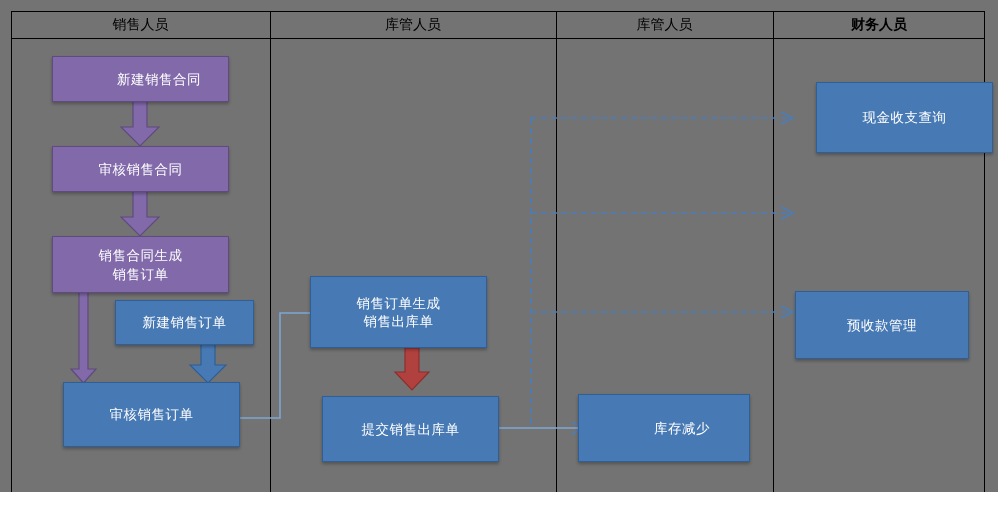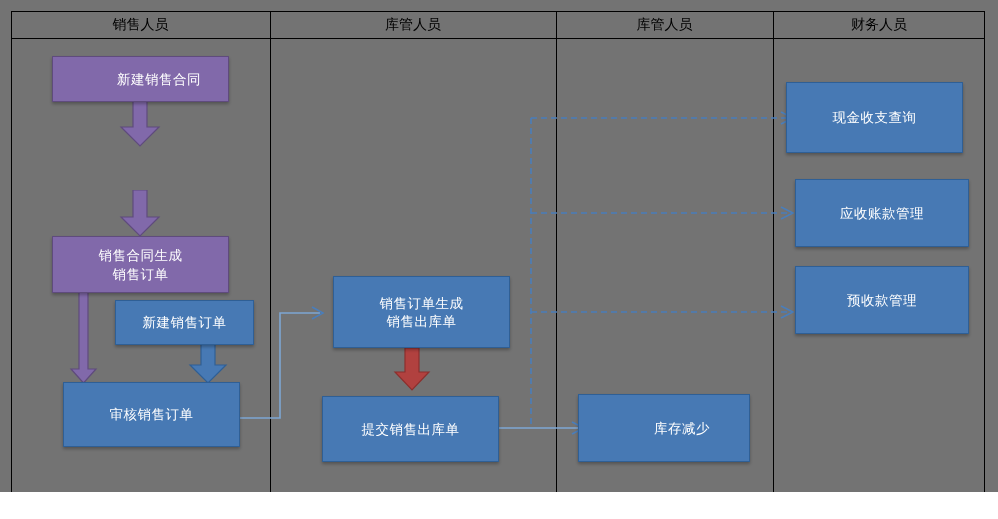--- a/index.html
+++ b/index.html
@@ -96,21 +96,21 @@
   <div class="lane-frame"></div>
   <div class="lane-header-rule"></div>
 
   <div class="lane-divider" style="left:270px;"></div>
   <div class="lane-divider" style="left:556px;"></div>
   <div class="lane-divider" style="left:773px;"></div>
 
   <div class="lane-title" style="left:11px;  width:259px;">销售人员</div>
   <div class="lane-title" style="left:270px; width:286px;">库管人员</div>
   <div class="lane-title" style="left:556px; width:217px;">库管人员</div>
-  <div class="lane-title" style="left:773px; width:212px;">财务人员</div>
+  <div class="lane-title" style="left:773px; width:212px;font-weight:bold;">财务人员</div>
 
   <div class="conn" style="left:228px; top:300px;">
     <svg width="110" height="130" viewBox="0 0 110 130">
       <polyline points="3,118 52,118 52,13 92,13" fill="none" stroke="#7ea7d4" stroke-width="1.6"></polyline>
       <polyline points="84,7 95,13 84,19" fill="none" stroke="#4a7ebb" stroke-width="1.6"></polyline>
     </svg>
   </div>
 
   <div class="conn" style="left:496px; top:418px;">
     <svg width="100" height="22" viewBox="0 0 100 22">
@@ -160,34 +160,34 @@
   </div>
 
   <div class="blockarrow" style="left:393px; top:348px;">
     <svg width="38" height="44" viewBox="0 0 38 44">
       <path d="M12 0 H26 V24 H36 L19 42 L2 24 H12 Z" fill="#b1413f" stroke="#8c2f2d" stroke-width="1.2"></path>
     </svg>
   </div>
 
   <div class="node purple" style="left:52px;  top:56px;  width:177px; height:46px;padding-left:37px;">新建销售合同</div>
 
+  <div class="node purple" style="left:52px;  top:146px; width:177px; height:46px;">审核销售合同</div>
 
   <div class="node purple" style="left:52px;  top:236px; width:177px; height:57px;">销售合同生成
 销售订单</div>
 
   <div class="node blue" style="left:115px; top:300px; width:139px; height:45px;">新建销售订单</div>
 
   <div class="node blue" style="left:55px;  top:382px; width:177px; height:65px;margin-left:8px;">审核销售订单</div>
 
-  <div class="node blue" style="left:333px; top:276px; width:177px; height:72px;">销售订单生成
+  <div class="node blue" style="left:310px; top:276px; width:177px; height:72px;">销售订单生成
 销售出库单</div>
 
   <div class="node blue" style="left:322px; top:396px; width:177px; height:66px;">提交销售出库单</div>
 
   <div class="node blue" style="left:578px; top:394px; width:172px; height:68px;padding-left:36px;">库存减少</div>
 
-  <div class="node blue" style="left:786px; top:82px;  width:177px; height:71px;">现金收支查询</div>
+  <div class="node blue" style="left:816px; top:82px;  width:177px; height:71px;">现金收支查询</div>
 
-  <div class="node blue" style="left:795px; top:179px; width:174px; height:68px;">应收账款管理</div>
 
-  <div class="node blue" style="left:795px; top:266px; width:174px; height:68px;">预收款管理</div>
+  <div class="node blue" style="left:795px; top:291px; width:174px; height:68px;">预收款管理</div>
 
 </div>
 
 </body></html>

